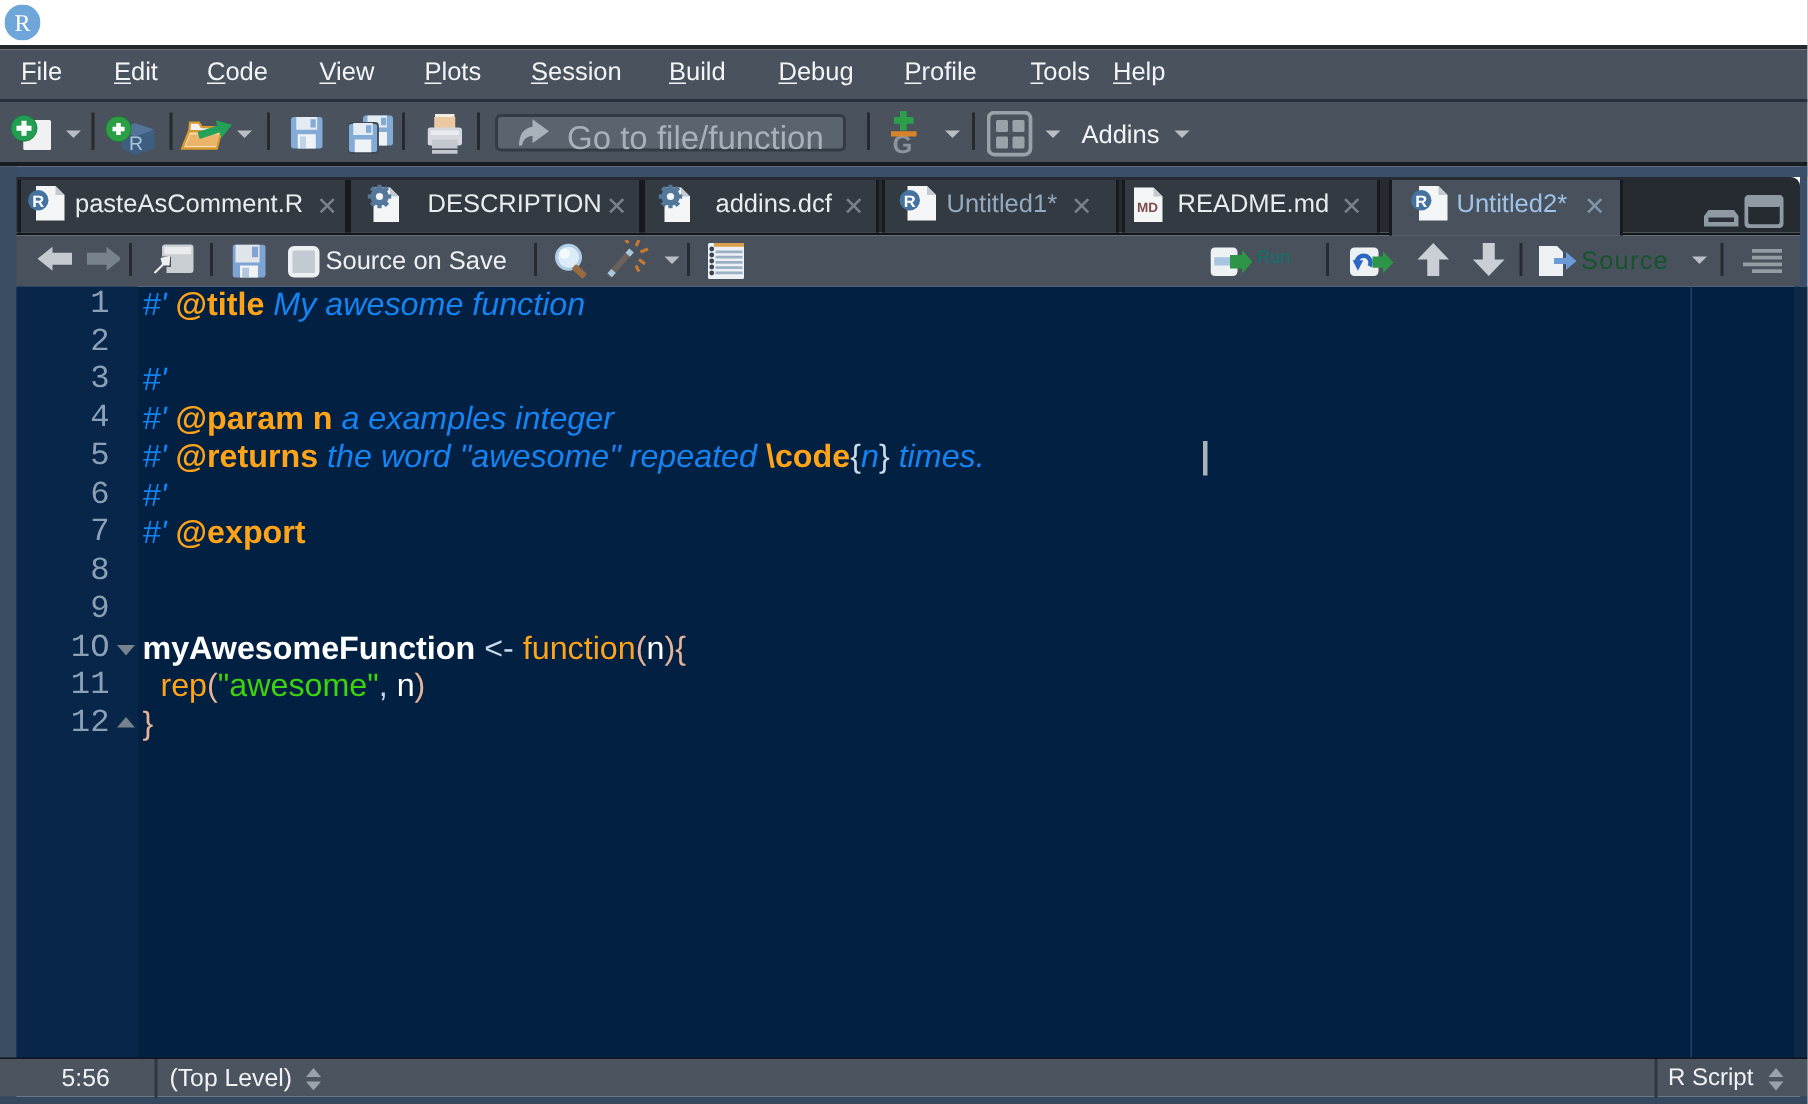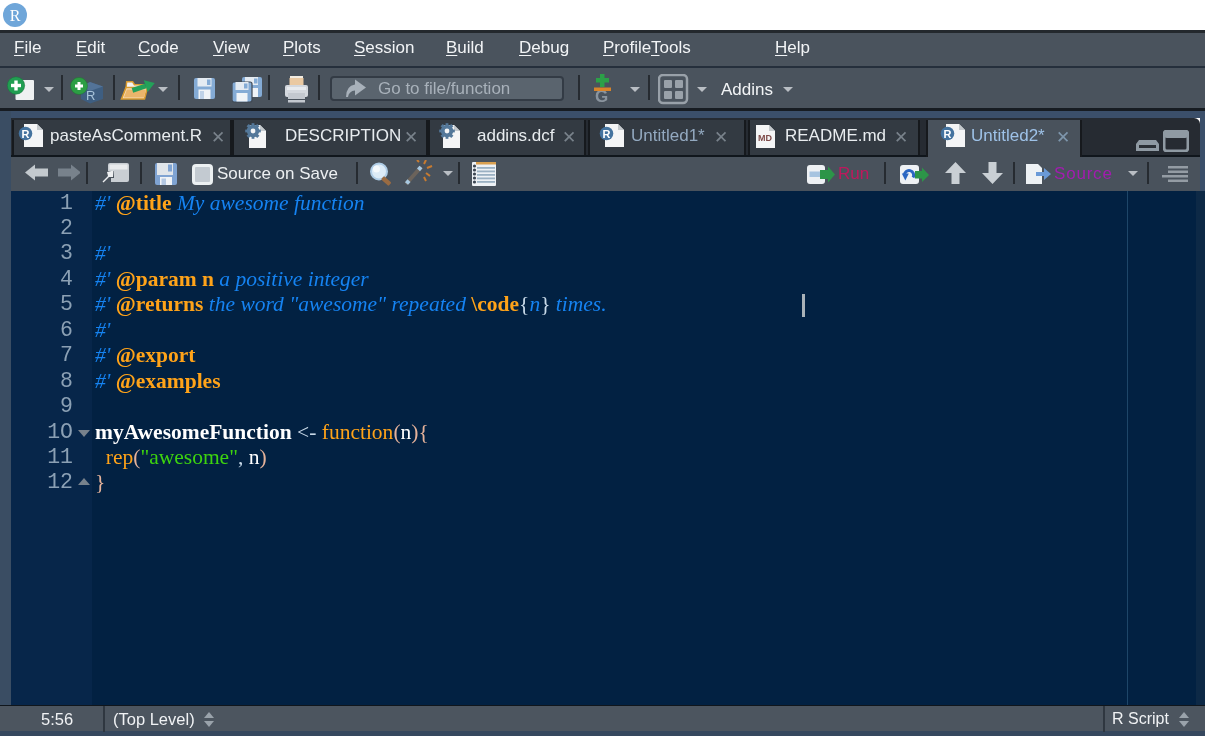--- a/index.html
+++ b/index.html
@@ -36,21 +36,21 @@
   
   .tsep { top:75px; width:2px; height:25px; background:#262b31; }
   .caret { width:0; height:0; border-left:5px solid transparent; border-right:5px solid transparent; border-top:5px solid #b9bec4; }
 
   
   .tab { top:120px; height:35px; background:#333a42; border-left:2px solid #16191d; border-right:2px solid #16191d; }
   .tablabel { top:126px; font-size:17px; color:#e8ecef; }
   .tabx { top:127px; font-size:17px; color:#79828b; }
 
   
-  .codeline { left:95px; white-space:pre; font-family:Liberation Serif, serif;
+  .codeline { left:95px; white-space:pre; font-family:Liberation Sans, sans-serif;
     font-size:21.5px; line-height:25.45px; height:25.45px; color:#ffffff; }
   .lnum { left:11px; width:62px; text-align:right; white-space:pre;
     font-family:"Liberation Mono", monospace; font-size:21.5px; line-height:25.45px; color:#8ba0b4; }
   .org { color:#ffa319;margin-top:12px; }
   .orgb { color:#ffa319; font-weight:bold; }
   .orgi { color:#1583f2; font-style:italic; }
   .blu { color:#1583f2; font-style:italic; }
   .grn { color:#3dd30f; }
   .sal { color:#e5b29a; }
   .ice { color:#c8d9e8; }
@@ -86,22 +86,22 @@
 
   <div class="abs menu" style="left:14px"><u>F</u>ile</div>
   <div class="abs menu" style="left:76px"><u>E</u>dit</div>
   <div class="abs menu" style="left:138px"><u>C</u>ode</div>
   <div class="abs menu" style="left:213px"><u>V</u>iew</div>
   <div class="abs menu" style="left:283px"><u>P</u>lots</div>
   <div class="abs menu" style="left:354px"><u>S</u>ession</div>
   <div class="abs menu" style="left:446px"><u>B</u>uild</div>
   <div class="abs menu" style="left:519px"><u>D</u>ebug</div>
   <div class="abs menu" style="left:603px"><u>P</u>rofile</div>
-  <div class="abs menu" style="left:651px"><u>T</u>ools</div>
-  <div class="abs menu" style="left:775px"><u>H</u>elp</div>
+  <div class="abs menu" style="left:687px"><u>T</u>ools</div>
+  <div class="abs menu" style="left:742px"><u>H</u>elp</div>
 
   <svg class="abs" style="left:6px;top:75px" width="40" height="28">
     <rect x="9.5" y="5" width="18.5" height="20" rx="1" fill="#eff1f2"></rect>
     <circle cx="10" cy="10.5" r="8.7" fill="#219e52" stroke="#18733a" stroke-width="0.5"></circle>
     <rect x="5" y="8.8" width="10" height="3.4" fill="#fff"></rect>
     <rect x="8.3" y="5.5" width="3.4" height="10" fill="#fff"></rect>
   </svg>
   <div class="abs caret" style="left:44px;top:87px"></div>
   <div class="abs tsep" style="left:61px"></div>
   <svg class="abs" style="left:68px;top:76px" width="42" height="30">
@@ -149,21 +149,21 @@
     <rect x="0" y="9" width="23" height="12" rx="2" fill="#d4d8de"></rect>
     <rect x="2" y="11" width="19" height="3" fill="#e8ebef"></rect>
     <rect x="3" y="17" width="17" height="6" fill="#c3c8cf"></rect>
     <rect x="3" y="24" width="17" height="2.5" fill="#c3c8cf"></rect>
   </svg>
   <div class="abs tsep" style="left:318px"></div>
   <div class="abs" style="left:330px;top:76px;width:234px;height:25px;background:#5a646e;border:2px solid #333b45;border-radius:4px"></div>
   <svg class="abs" style="left:344px;top:79px" width="24" height="19">
     <path d="M 2 18 Q 2 7 11 5.5 L 11 0.5 L 22 8.5 L 11 16.5 L 11 11.5 Q 5 12 4 18 Z" fill="#a8b1ba"></path>
   </svg>
-  <div class="abs" style="left:378px;top:79px;font-size:17px;color:#a8b1ba">Go to file/function</div>
+  <div class="abs" style="left:378px;top:79px;font-size:22px;color:#a8b1ba">Go to file/function</div>
   <div class="abs tsep" style="left:578px"></div>
   <svg class="abs" style="left:592px;top:70px" width="26" height="34">
     <text x="3" y="32" font-size="17" font-weight="bold" fill="#8a949e" font-family="Liberation Sans">G</text>
     <rect x="2" y="17.5" width="17" height="3.5" fill="#d8842a"></rect>
     <rect x="8" y="4" width="4.5" height="13" fill="#2ca048"></rect>
     <rect x="4" y="8" width="13" height="4.5" fill="#2ca048"></rect>
   </svg>
   <div class="abs caret" style="left:630px;top:87px"></div>
   <div class="abs tsep" style="left:648px"></div>
   <svg class="abs" style="left:658px;top:74px" width="32" height="32">
@@ -323,40 +323,40 @@
       <circle cx="2.5" cy="13" r="1.6"></circle>
         <circle cx="2.5" cy="17" r="1.6"></circle>
       <circle cx="2.5" cy="21" r="1.6"></circle>
     </g>
   </svg>
   <svg class="abs" style="left:807px;top:164px" width="28" height="21">
     <rect x="0" y="1" width="18" height="19" rx="3" fill="#eef1f4"></rect>
     <rect x="2.5" y="7.5" width="11" height="5.5" fill="#a7c4e0"></rect>
     <path d="M 13 6 L 21 6 L 21 2.5 L 28 10.5 L 21 18.5 L 21 15 L 13 15 Z" fill="#2c9548"></path>
   </svg>
-  <div class="abs" style="left:838px;top:164px;font-size:17px;color:#be185d">Run</div>
+  <div class="abs" style="left:838px;top:164px;font-size:12px;color:#0f766e">Run</div>
   <div class="abs tsep" style="left:884px;top:162px;height:22px"></div>
   <svg class="abs" style="left:900px;top:164px" width="30" height="21">
     <rect x="0" y="1" width="19" height="19" rx="3" fill="#eef1f4"></rect>
     <path d="M 4.5 11.5 A 4.6 4.6 0 1 1 13 13.5" fill="none" stroke="#2a66c2" stroke-width="3"></path>
     <path d="M 1.8 9.5 L 8.8 9.5 L 5.3 16.5 Z" fill="#2a66c2"></path>
     <path d="M 15 7 L 22 7 L 22 3.5 L 29 11 L 22 18 L 22 14.5 L 15 14.5 Z" fill="#2c9548"></path>
   </svg>
   <svg class="abs" style="left:944px;top:162px" width="23" height="23">
     <path d="M 11.5 0 L 22 11 L 15.5 11 L 15.5 22 L 7.5 22 L 7.5 11 L 1 11 Z" fill="#c9cfd4"></path>
   </svg>
   <svg class="abs" style="left:981px;top:162px" width="23" height="23">
     <path d="M 11.5 22 L 22 11 L 15.5 11 L 15.5 0 L 7.5 0 L 7.5 11 L 1 11 Z" fill="#c9cfd4"></path>
   </svg>
   <div class="abs tsep" style="left:1013px;top:162px;height:22px"></div>
   <svg class="abs" style="left:1026px;top:164px" width="28" height="21">
     <path d="M 0 0 L 12 0 L 16 4 L 16 20 L 0 20 Z" fill="#edf1f4"></path>
     <path d="M 10 10 L 17 4 L 17 8 L 25 8 L 25 12 L 17 12 L 17 16 Z" fill="#6a9ad8" transform="rotate(180 17.5 10)"></path>
   </svg>
-  <div class="abs" style="left:1054px;top:164px;font-size:17px;letter-spacing:0.8px;color:#a21caf">Source</div>
+  <div class="abs" style="left:1054px;top:164px;font-size:17px;letter-spacing:0.8px;color:#14532d">Source</div>
   <div class="abs caret" style="left:1128px;top:171px"></div>
   <div class="abs tsep" style="left:1147px;top:162px;height:22px"></div>
   <svg class="abs" style="left:1162px;top:166px" width="26" height="16">
     <rect x="6" y="0" width="20" height="2.5" fill="#949ca4"></rect>
     <rect x="6" y="4.5" width="20" height="2.5" fill="#949ca4"></rect>
     <rect x="0" y="9" width="26" height="2.5" fill="#949ca4"></rect>
     <rect x="6" y="13.5" width="20" height="2.5" fill="#949ca4"></rect>
   </svg>
 
   <div class="abs lnum" style="top:190.5px">1</div>
@@ -370,25 +370,24 @@
   <div class="abs lnum" style="top:394.1px">9</div>
   <div class="abs lnum" style="top:419.55px">1O</div>
   <div class="abs lnum" style="top:445px">11</div>
   <div class="abs lnum" style="top:470.45px">12</div>
 
   <div class="abs" style="left:78px;top:430px;width:0;height:0;border-left:6px solid transparent;border-right:6px solid transparent;border-top:7px solid #78828c"></div>
   <div class="abs" style="left:78px;top:478px;width:0;height:0;border-left:6px solid transparent;border-right:6px solid transparent;border-bottom:7px solid #78828c"></div>
 
   <div class="abs codeline" style="top:190.5px"><span class="orgi">#' </span><span class="orgb">@title</span> <span class="blu">My awesome function</span></div>
   <div class="abs codeline" style="top:241.4px"><span class="orgi">#'</span></div>
-  <div class="abs codeline" style="top:266.85px"><span class="orgi">#' </span><span class="orgb">@param n</span> <span class="blu">a positive integer</span></div>
+  <div class="abs codeline" style="top:266.85px"><span class="orgi">#' </span><span class="orgb">@param n</span> <span class="blu">a examples integer</span></div>
   <div class="abs codeline" style="top:292.3px"><span class="orgi">#' </span><span class="orgb">@returns</span> <span class="blu">the word "awesome" repeated </span><span class="orgb">\code</span><span class="ice">{</span><span class="blu">n</span><span class="ice">}</span> <span class="blu">times.</span></div>
   <div class="abs codeline" style="top:317.75px"><span class="orgi">#'</span></div>
   <div class="abs codeline" style="top:343.2px"><span class="orgi">#' </span><span class="orgb">@export</span></div>
-  <div class="abs codeline" style="top:368.65px"><span class="orgi">#' </span><span class="orgb">@examples</span></div>
   <div class="abs codeline" style="top:419.55px"><span class="wb">myAwesomeFunction</span> <span class="ice">&lt;-</span> <span class="org">function</span><span class="sal">(</span>n<span class="sal">)</span><span class="sal">{</span></div>
   <div class="abs codeline" style="top:445px">  <span class="org">rep</span><span class="sal">(</span><span class="grn">"awesome"</span><span class="ice">,</span> n<span class="sal">)</span></div>
   <div class="abs codeline" style="top:470.45px"><span class="sal">}</span></div>
 
   <div class="abs" style="left:802px;top:294px;width:3px;height:23px;background:#a9b2b8"></div>
 
   <div class="abs" style="left:41px;top:710px;font-size:16.5px;color:#f0f2f4">5:56</div>
   <div class="abs" style="left:103px;top:706px;width:2px;height:26px;background:#2f3740"></div>
   <div class="abs" style="left:113px;top:710px;font-size:16.5px;color:#f0f2f4">(Top Level)</div>
   <svg class="abs" style="left:203px;top:712px" width="12" height="15">

